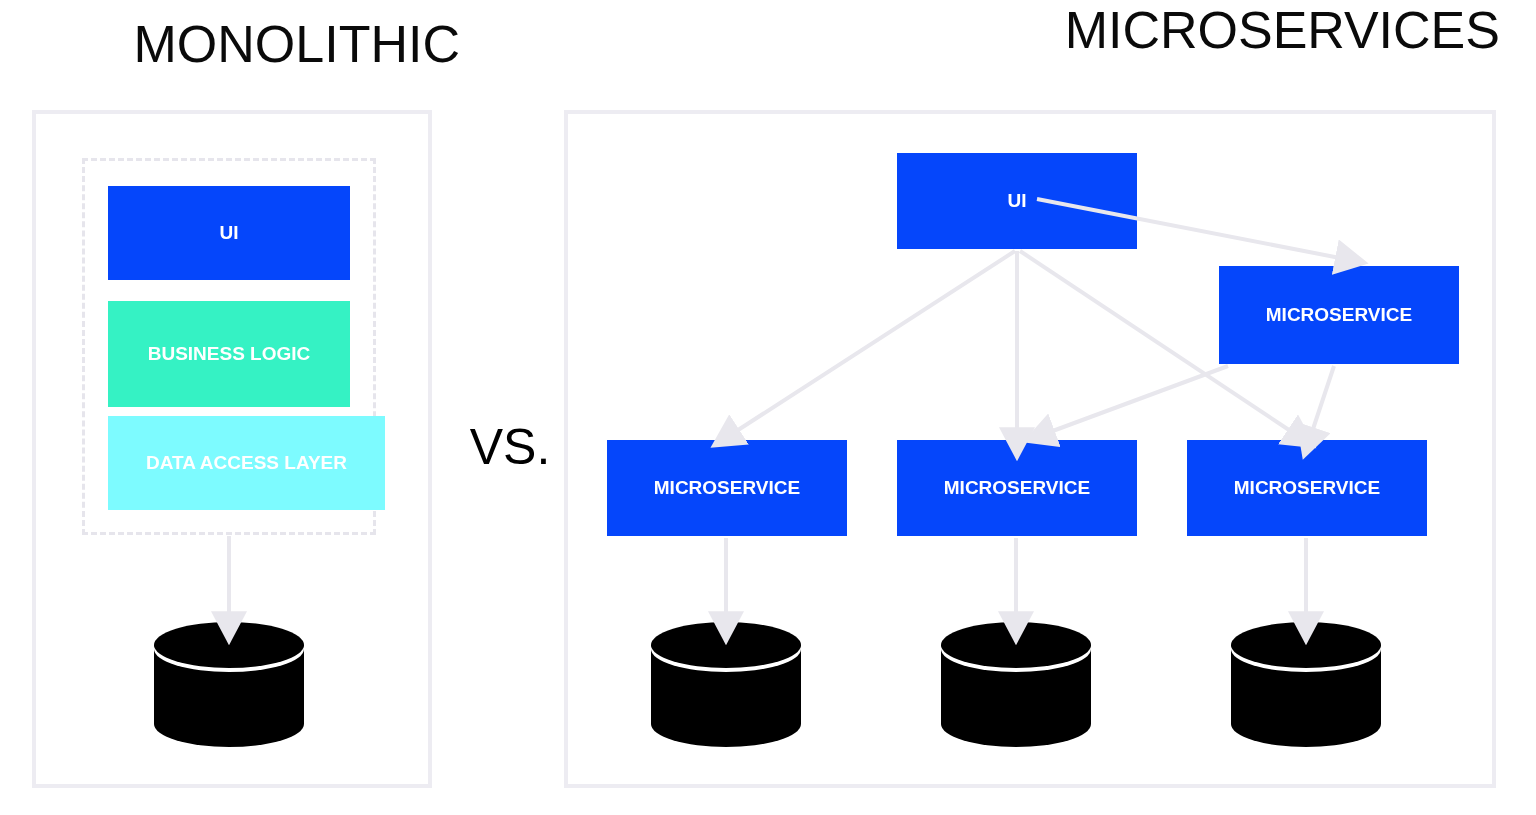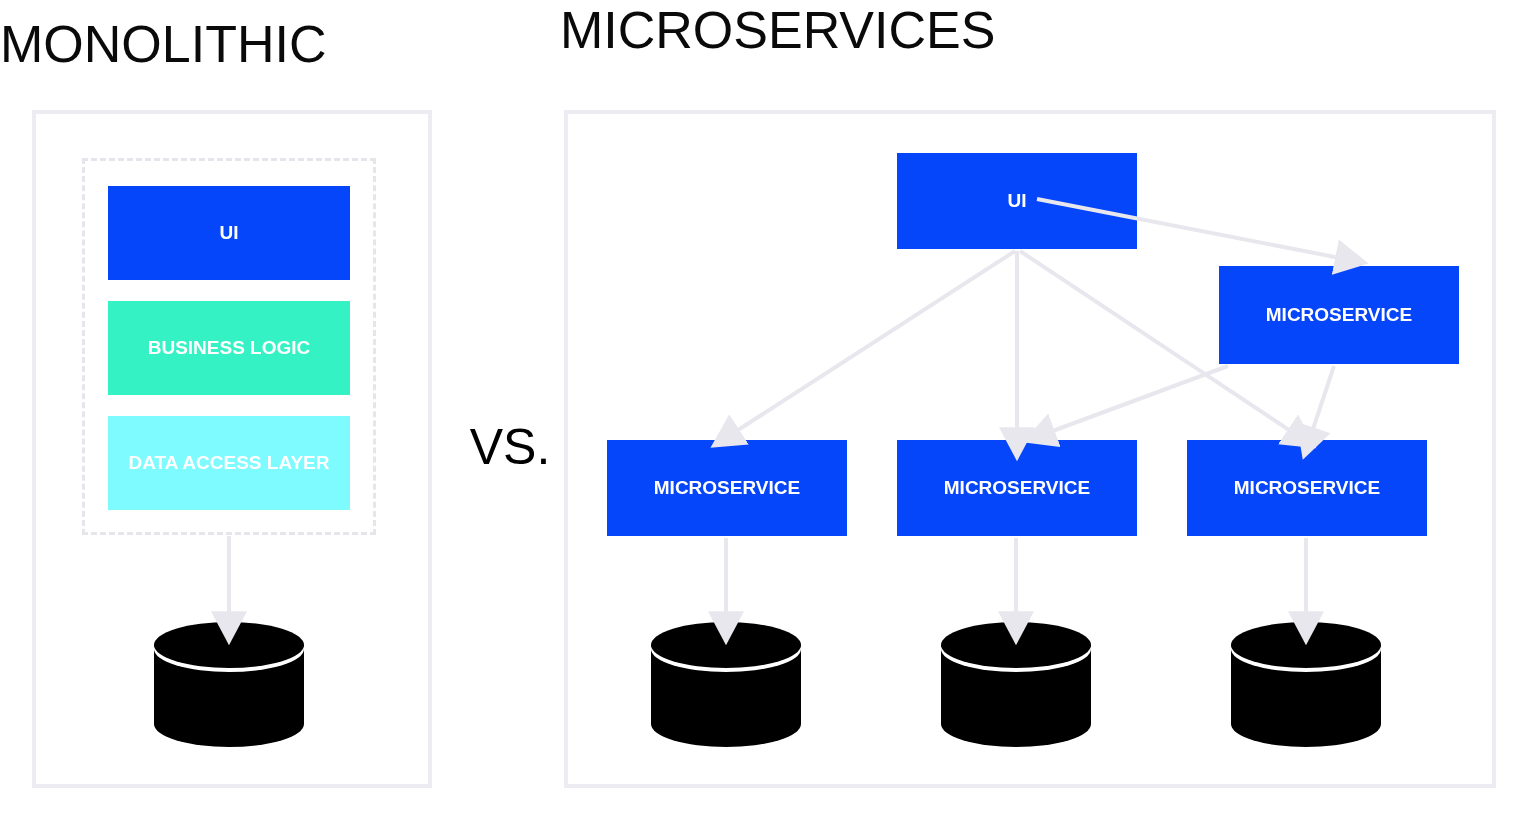--- a/index.html
+++ b/index.html
@@ -21,21 +21,21 @@
   }
 
   
   .title {
     position: absolute;
     font-size: 52px;
     font-weight: 400;
     color: #0a0a0a;
     letter-spacing: 0px;
     white-space: nowrap;
-    text-align: left;
+    text-align: right;
   }
   #title-monolithic {
     left: 0px;
     top: 14px;
     width: 460px;
   }
   #title-microservices {
     left: 560px;
     top: 0;
     width: 940px;
@@ -96,22 +96,22 @@
     font-weight: bold;
     line-height: 1.22;
     user-select: none;
   }
   .box-blue   { background: #0546fb; }
   .box-teal   { background: #35f2c4; }
   .box-cyan   { background: #7dfbff; }
 
   
   #mono-ui       { left: 108px; top: 186px; width: 242px; height: 94px;  font-size: 19px; }
-  #mono-business { left: 108px; top: 301px; width: 242px; height: 94px;  font-size: 19px; }
-  #mono-data     { left: 108px; top: 416px; width: 242px; height: 94px;  font-size: 19px; }
+  #mono-business { left: 108px; top: 301px; width: 242px; height: 106px;  font-size: 19px; }
+  #mono-data     { left: 108px; top: 416px; width: 277px; height: 94px;  font-size: 19px; }
 
   
   #ms-ui        { left: 897px;  top: 153px; width: 240px; height: 96px; font-size: 19px; }
   #ms-right     { left: 1219px; top: 266px; width: 240px; height: 98px; font-size: 19px; }
   #ms-bottom-1  { left: 607px;  top: 440px; width: 240px; height: 96px; font-size: 19px; }
   #ms-bottom-2  { left: 897px;  top: 440px; width: 240px; height: 96px; font-size: 19px; }
   #ms-bottom-3  { left: 1187px; top: 440px; width: 240px; height: 96px; font-size: 19px; }
 
   
   .db {

